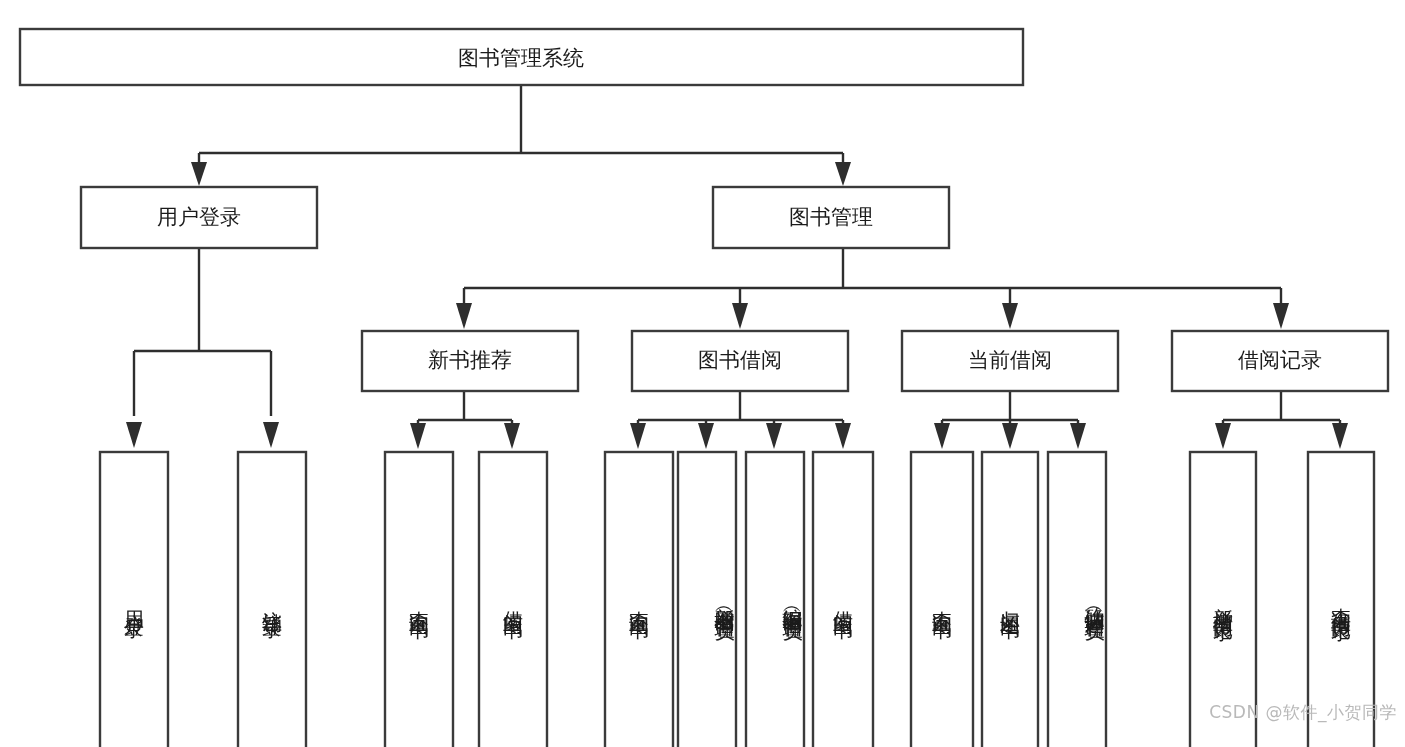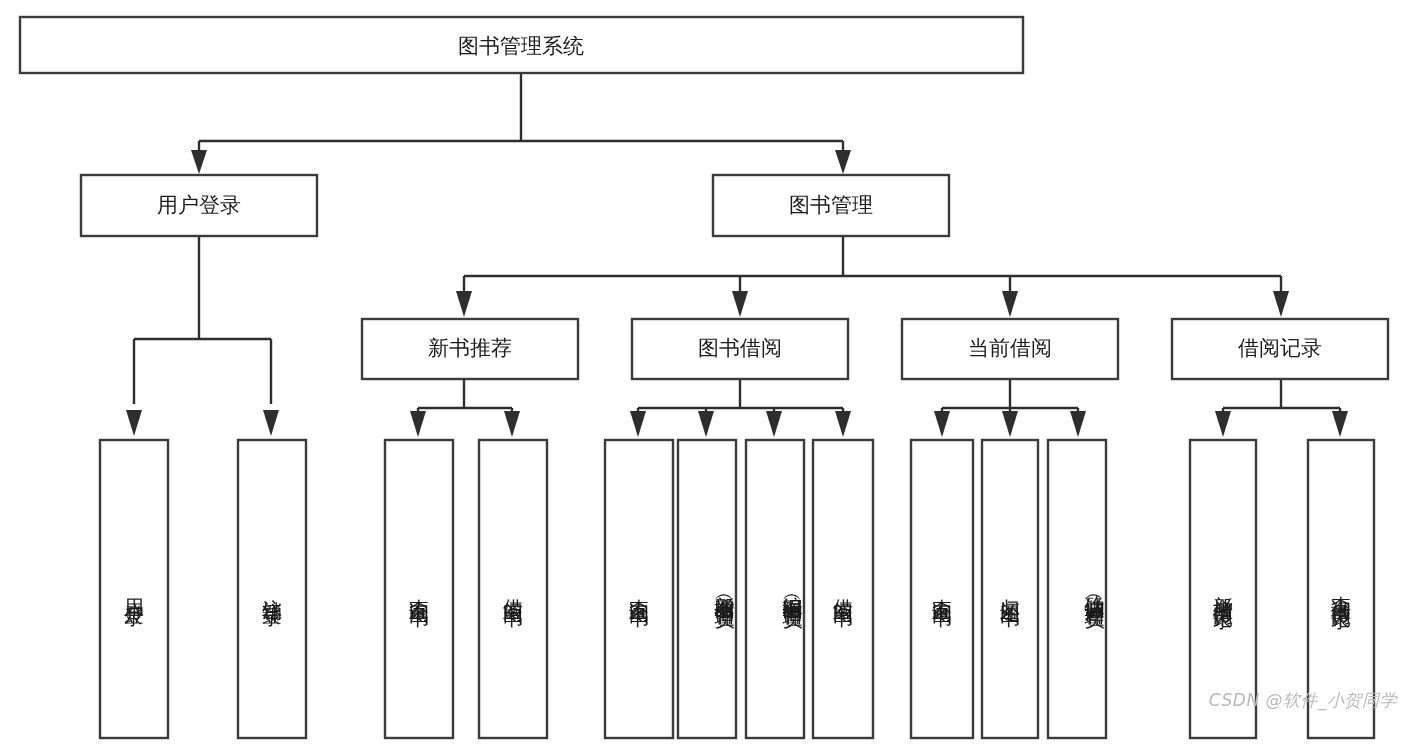--- a/index.html
+++ b/index.html
@@ -10,21 +10,21 @@
   body {
     width: 1405px;
     height: 747px;
     position: relative;
     font-family: "DejaVu Sans", "Liberation Sans", sans-serif;
     overflow: hidden;
   }
   #diagram-root {
     position: absolute;
     left: 0;
-    top: 4px;
+    top: 16px;
     width: 1405px;
     height: 714px;
   }
   .node-box {
     fill: #ffffff;
     stroke: #3b3b3b;
     stroke-width: 2.4;
   }
   .node-label {
     font-family: "DejaVu Sans", "Liberation Sans", sans-serif;
@@ -59,21 +59,20 @@
   }
   #watermark {
     position: absolute;
     right: 8px;
     bottom: 6px;
     font-family: "DejaVu Sans", "Liberation Sans", sans-serif;
     font-size: 17px;
     color: #b9b9b9;
     letter-spacing: 0.5px;
     user-select: none;
-    font-style: italic;
   }
 </style>
 </head>
 <body>
 
 <div id="diagram-root">
 
   <svg width="1405" height="747" viewBox="0 0 1405 747">
 
     <g>

